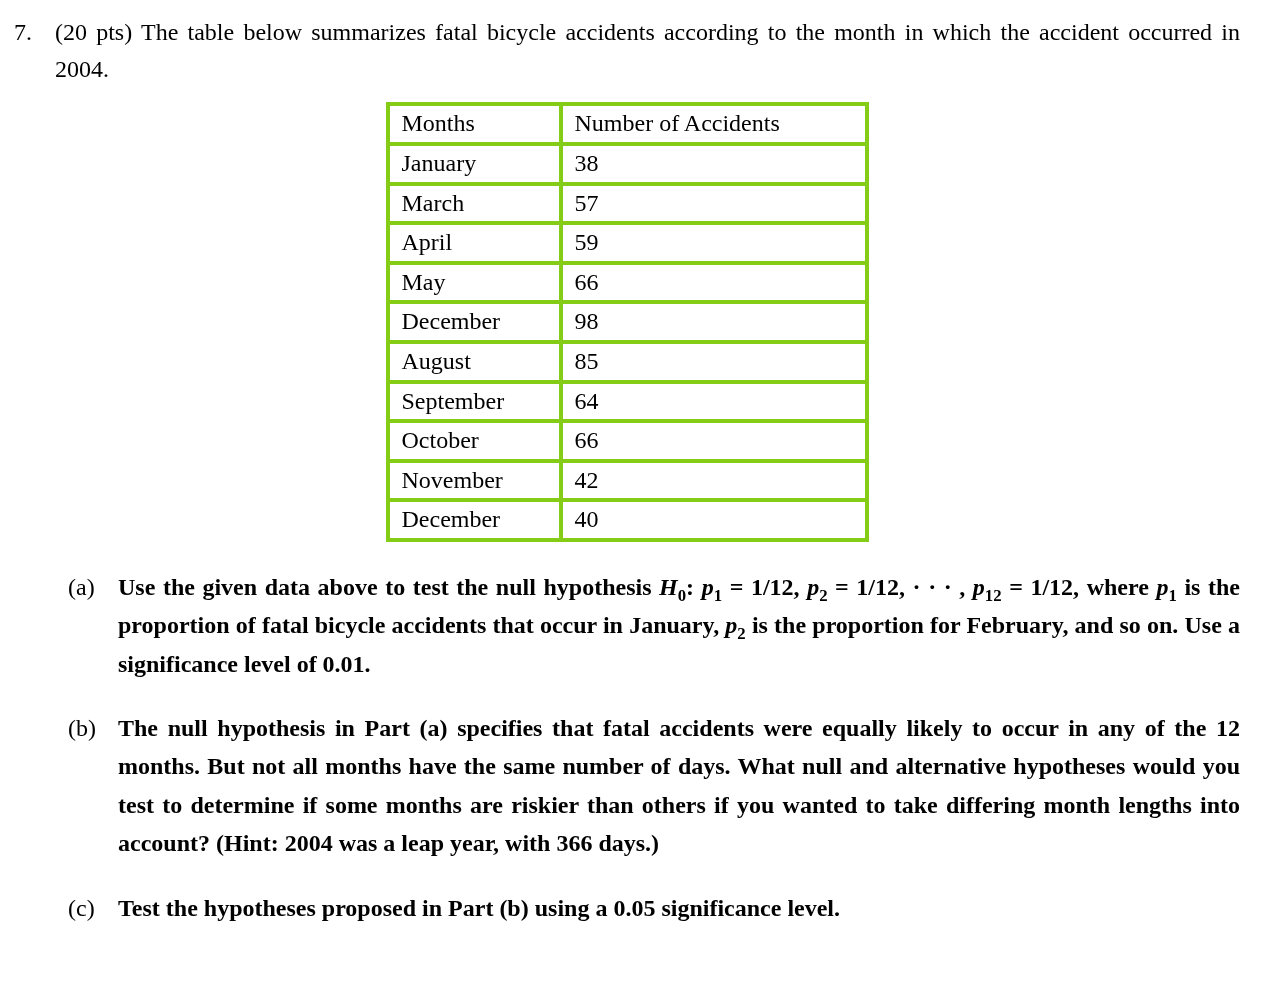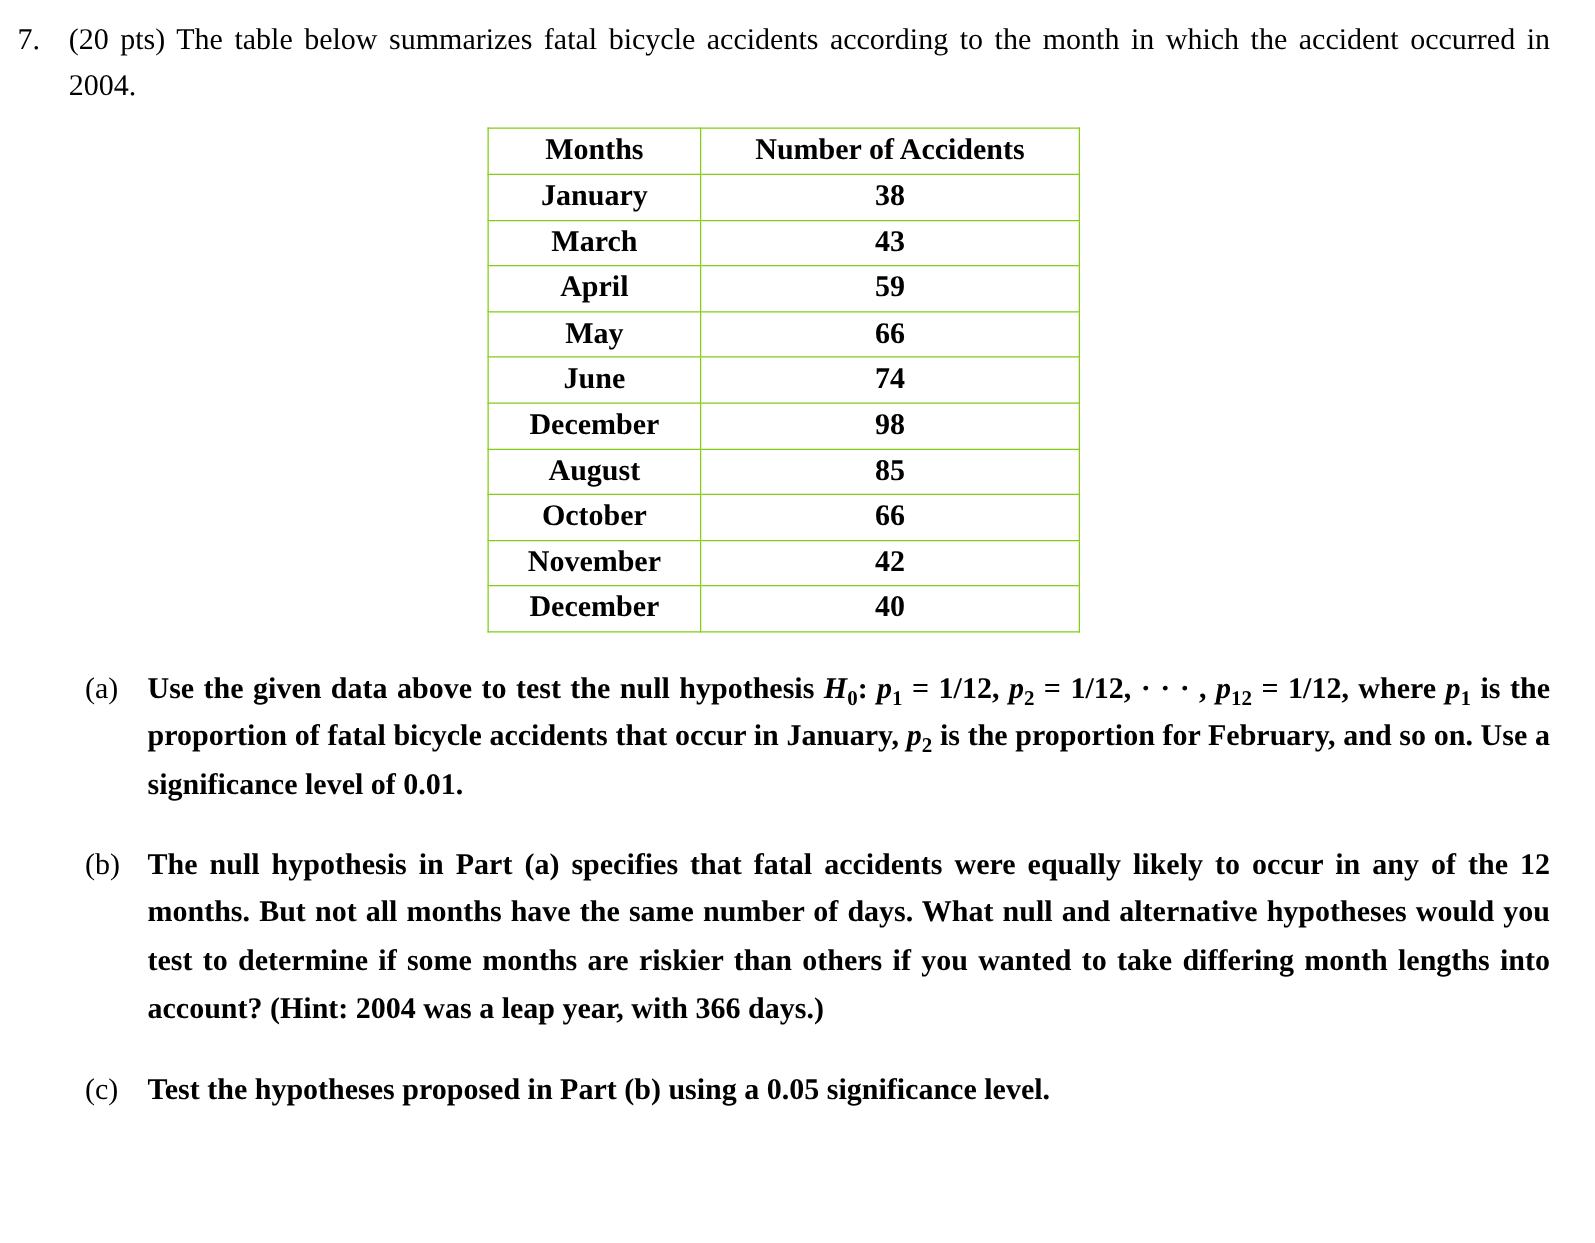--- a/index.html
+++ b/index.html
@@ -31,23 +31,23 @@
   .intro-text {
     flex: 1;
     text-align: justify;
   }
   table.accidents {
     margin: 14px auto 26px auto;
     border-collapse: collapse;
   }
   table.accidents th,
   table.accidents td {
-    border: 1px solid #84cc16;
-    font-weight: bold;
-    text-align: center;
+    border: 4px solid #84cc16;
+    font-weight: normal;
+    text-align: left;
     font-size: 24px;
     line-height: 1.4;
     padding: 1px 12px;
   }
   table.accidents th.col-month,
   table.accidents td.col-month {
     width: 145px;
   }
   table.accidents th.col-count,
   table.accidents td.col-count {
@@ -95,41 +95,41 @@
         <th class="col-count">Number of Accidents</th>
       </tr>
     </thead>
     <tbody>
       <tr>
         <td class="col-month">January</td>
         <td class="col-count">38</td>
       </tr>
       <tr>
         <td class="col-month">March</td>
-        <td class="col-count">43</td>
+        <td class="col-count">57</td>
       </tr>
       <tr>
         <td class="col-month">April</td>
         <td class="col-count">59</td>
       </tr>
       <tr>
         <td class="col-month">May</td>
         <td class="col-count">66</td>
       </tr>
       <tr>
-        <td class="col-month">June</td>
-        <td class="col-count">74</td>
-      </tr>
-      <tr>
         <td class="col-month">December</td>
         <td class="col-count">98</td>
       </tr>
       <tr>
         <td class="col-month">August</td>
         <td class="col-count">85</td>
+      </tr>
+      <tr>
+        <td class="col-month">September</td>
+        <td class="col-count">64</td>
       </tr>
       <tr>
         <td class="col-month">October</td>
         <td class="col-count">66</td>
       </tr>
       <tr>
         <td class="col-month">November</td>
         <td class="col-count">42</td>
       </tr>
       <tr>

